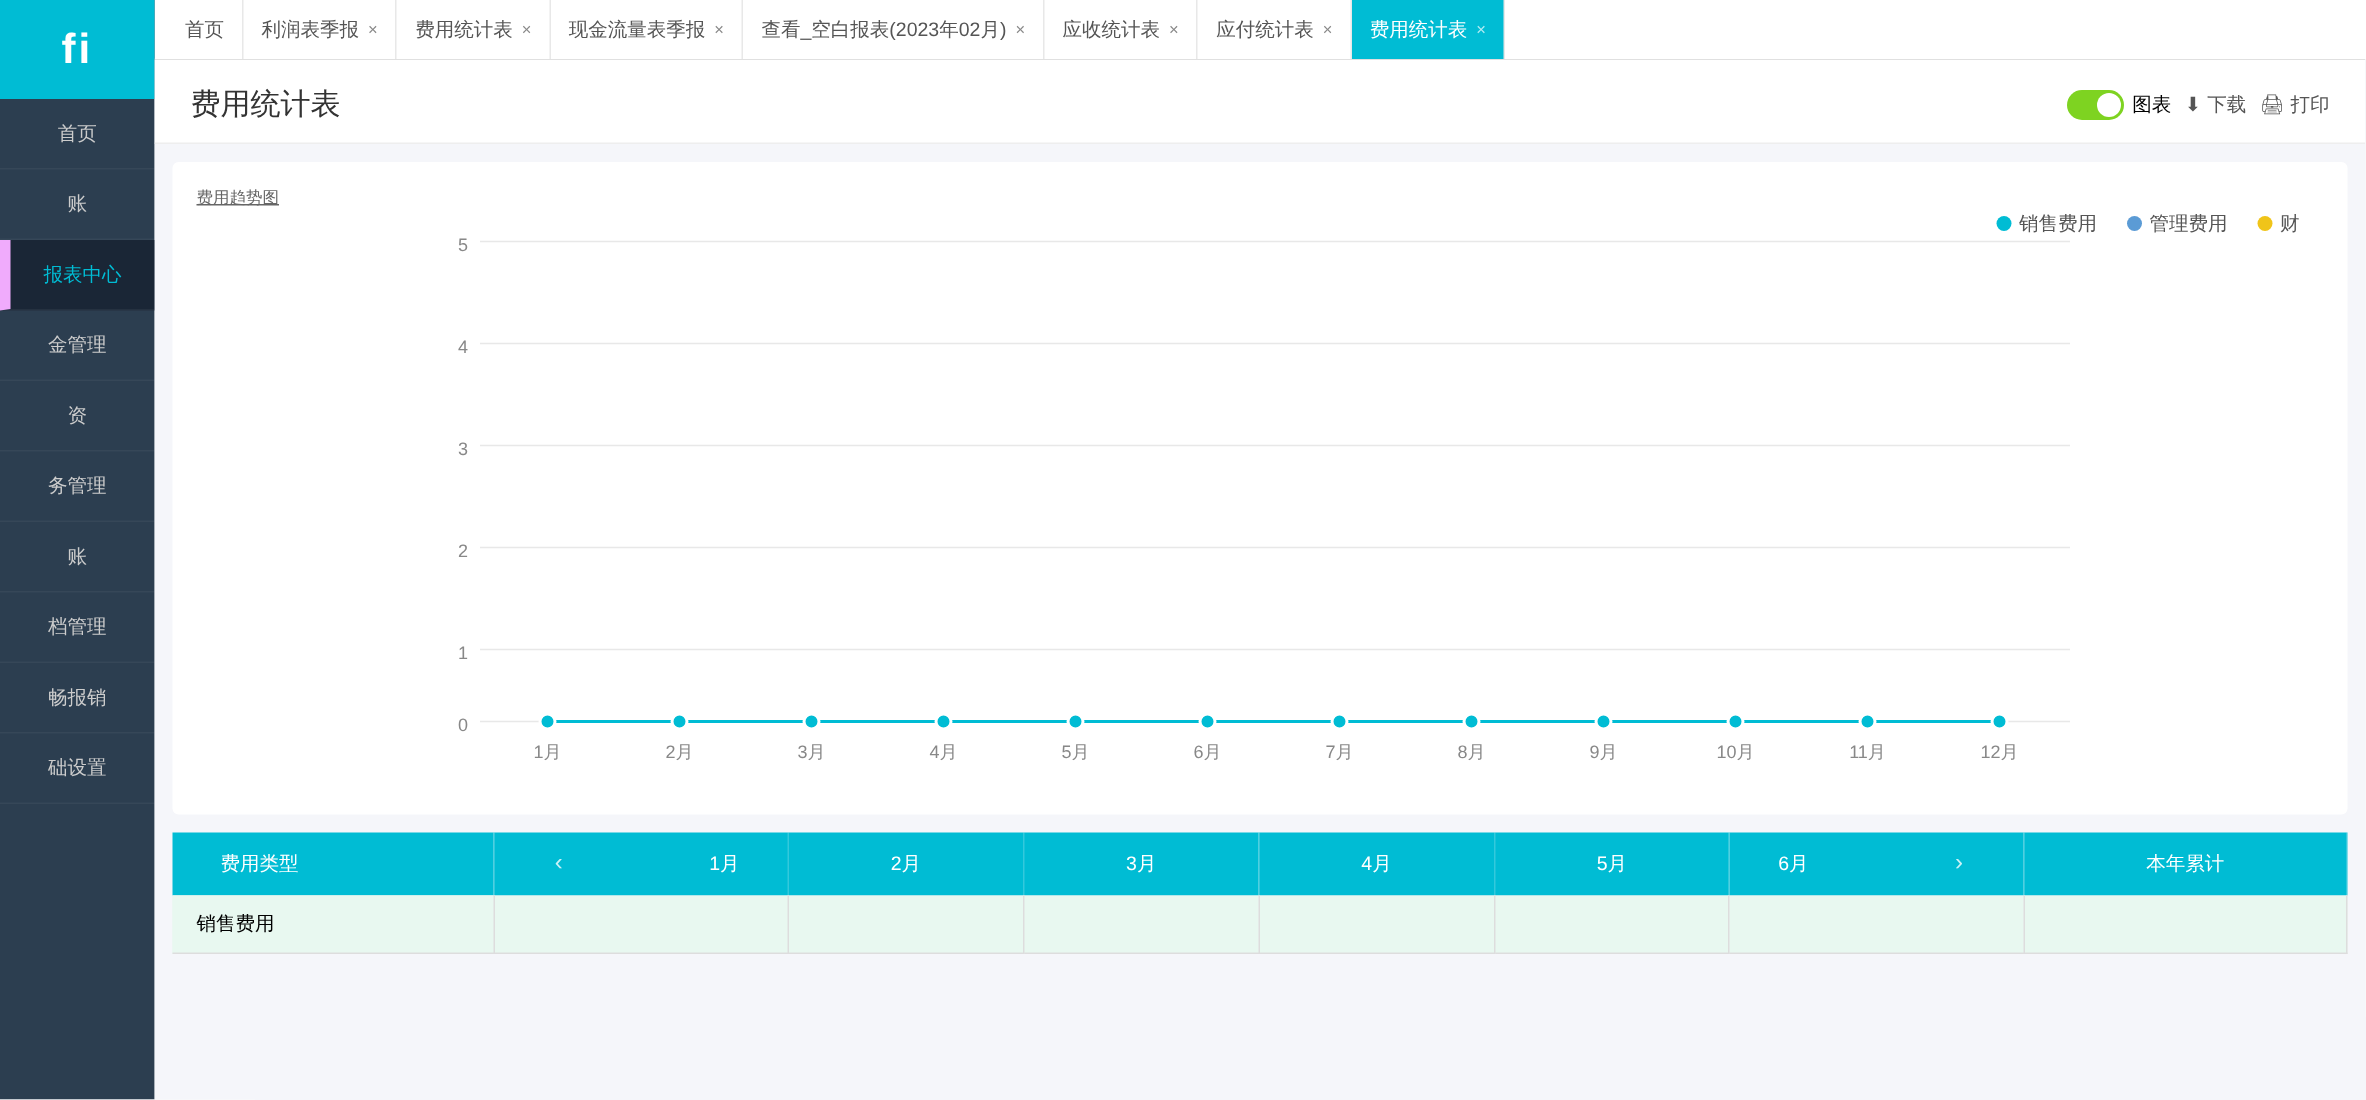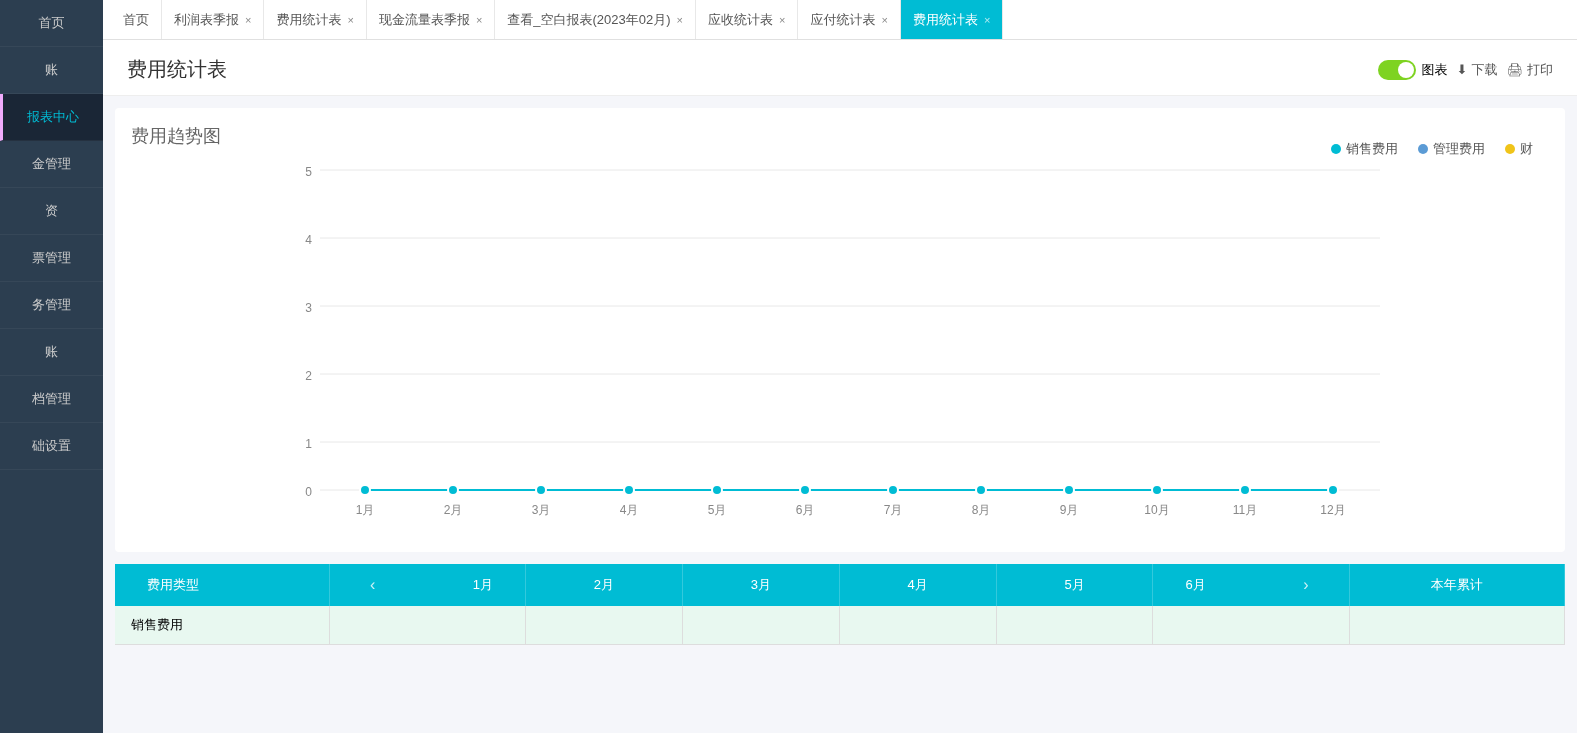--- a/index.html
+++ b/index.html
@@ -30,21 +30,21 @@
       padding: 14px 0;
       text-align: center;
       font-size: 13px;
       color: #ccc;
       cursor: pointer;
       border-bottom: 1px solid rgba(255,255,255,0.05);
     }
     .sidebar-item.active {
       background: #1a2636;
       color: #00bcd4;
-      border-left: 3px solid #f0abfc;
+      border-left: 7px solid #f0abfc;
     }
 
     
     .main {
       flex: 1;
       display: flex;
       flex-direction: column;
       overflow: hidden;
     }
 
@@ -141,23 +141,24 @@
     }
 
     
     .chart-section {
       background: #fff;
       margin: 12px;
       padding: 16px;
       border-radius: 4px;
     }
     .chart-title {
-      font-size: 18px;
+      font-size: 11px;
       color: #666;
       margin-bottom: 8px;
+      text-decoration: underline;
     }
     .chart-legend {
       position: absolute;
       top: 16px;
       right: 16px;
       display: flex;
       gap: 20px;
       align-items: center;
       font-size: 13px;
       color: #555;
@@ -230,30 +231,31 @@
     .th-with-arrow {
       display: flex;
       align-items: center;
       justify-content: space-between;
     }
   </style>
 </head>
 <body>
 
 <div class="sidebar">
+  <div class="sidebar-logo">fi</div>
 
   <div class="sidebar-item">首页</div>
   <div class="sidebar-item">账</div>
   <div class="sidebar-item active">报表中心</div>
   <div class="sidebar-item">金管理</div>
   <div class="sidebar-item">资</div>
-  <div class="sidebar-item">票管理</div>
   <div class="sidebar-item">务管理</div>
   <div class="sidebar-item">账</div>
   <div class="sidebar-item">档管理</div>
+  <div class="sidebar-item">畅报销</div>
   <div class="sidebar-item">础设置</div>
 </div>
 
 <div class="main">
 
   <div class="tab-bar">
     <div class="tab">
       <span>首页</span>
     </div>
     <div class="tab">

